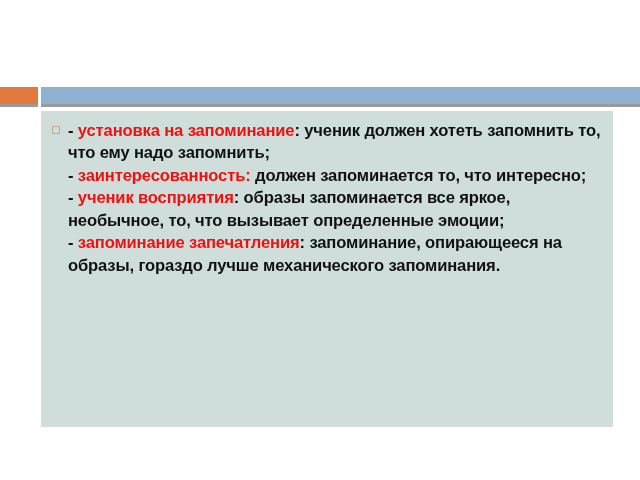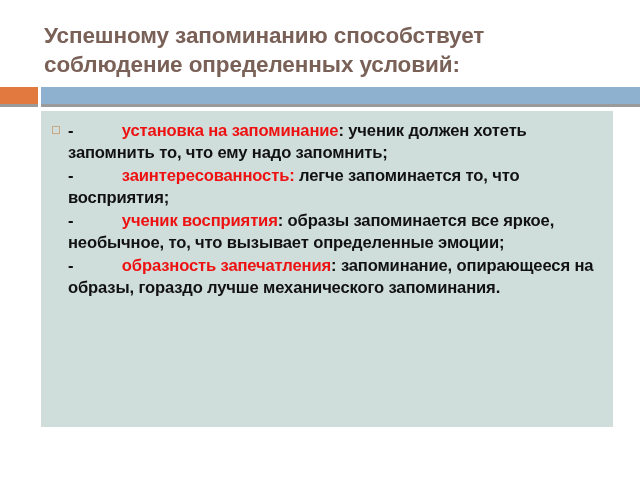--- a/index.html
+++ b/index.html
@@ -120,44 +120,42 @@
   .bullet-text {
     font-size: 16.6px;
     font-weight: bold;
     line-height: 1.355;
     color: #111111;
     letter-spacing: -0.15px;
   }
 
   .hl {
     color: #ee1111;
-    margin-left: 44px;
   }
 </style>
 </head>
 <body>
 
 <div class="slide">
 
-  <div class="slide-title">Успешному запоминанию способствует соблюдение определенных условий:</div>
 
   <div class="deco-bar">
     <div class="deco-orange"></div>
     <div class="deco-orange-shadow"></div>
     <div class="deco-blue"></div>
     <div class="deco-blue-shadow"></div>
   </div>
 
   <div class="content-panel">
     <ul class="bullet-list">
       <li class="bullet-item">
         <span class="bullet-marker"></span>
         <span class="bullet-text">
           <span>- </span><span class="hl">установка на запоминание</span><span>: </span><span>ученик должен хотеть запомнить то, что ему надо запомнить;</span><br>
-          <span>- </span><span class="hl">заинтересованность:</span><span> </span><span>легче запоминается то, что восприятия;</span><br>
+          <span>- </span><span class="hl">заинтересованность:</span><span> </span><span>должен запоминается то, что интересно;</span><br>
           <span>- </span><span class="hl">ученик восприятия</span><span>: </span><span>образы запоминается все яркое, необычное, то, что вызывает определенные эмоции;</span><br>
-          <span>- </span><span class="hl">образность запечатления</span><span>: </span><span>запоминание, опирающееся на образы, гораздо лучше механического запоминания.</span>
+          <span>- </span><span class="hl">запоминание запечатления</span><span>: </span><span>запоминание, опирающееся на образы, гораздо лучше механического запоминания.</span>
         </span>
       </li>
     </ul>
   </div>
 
 </div>
 
 </body></html>

